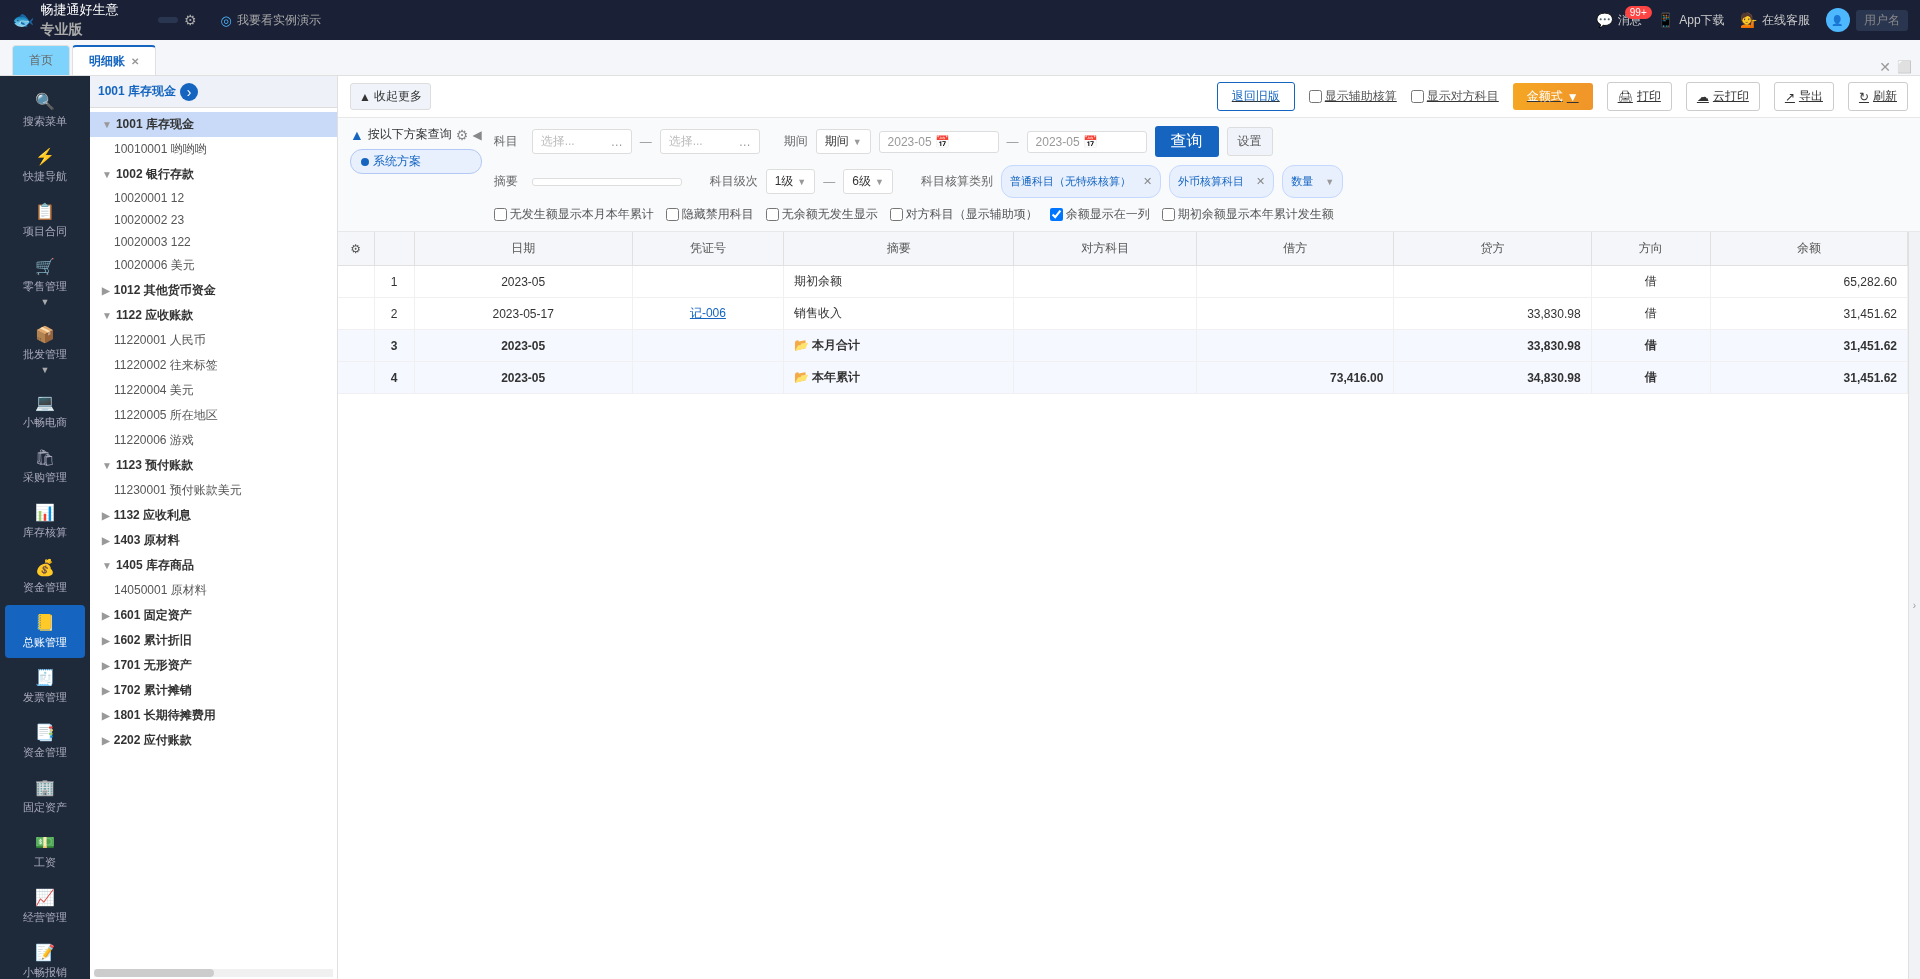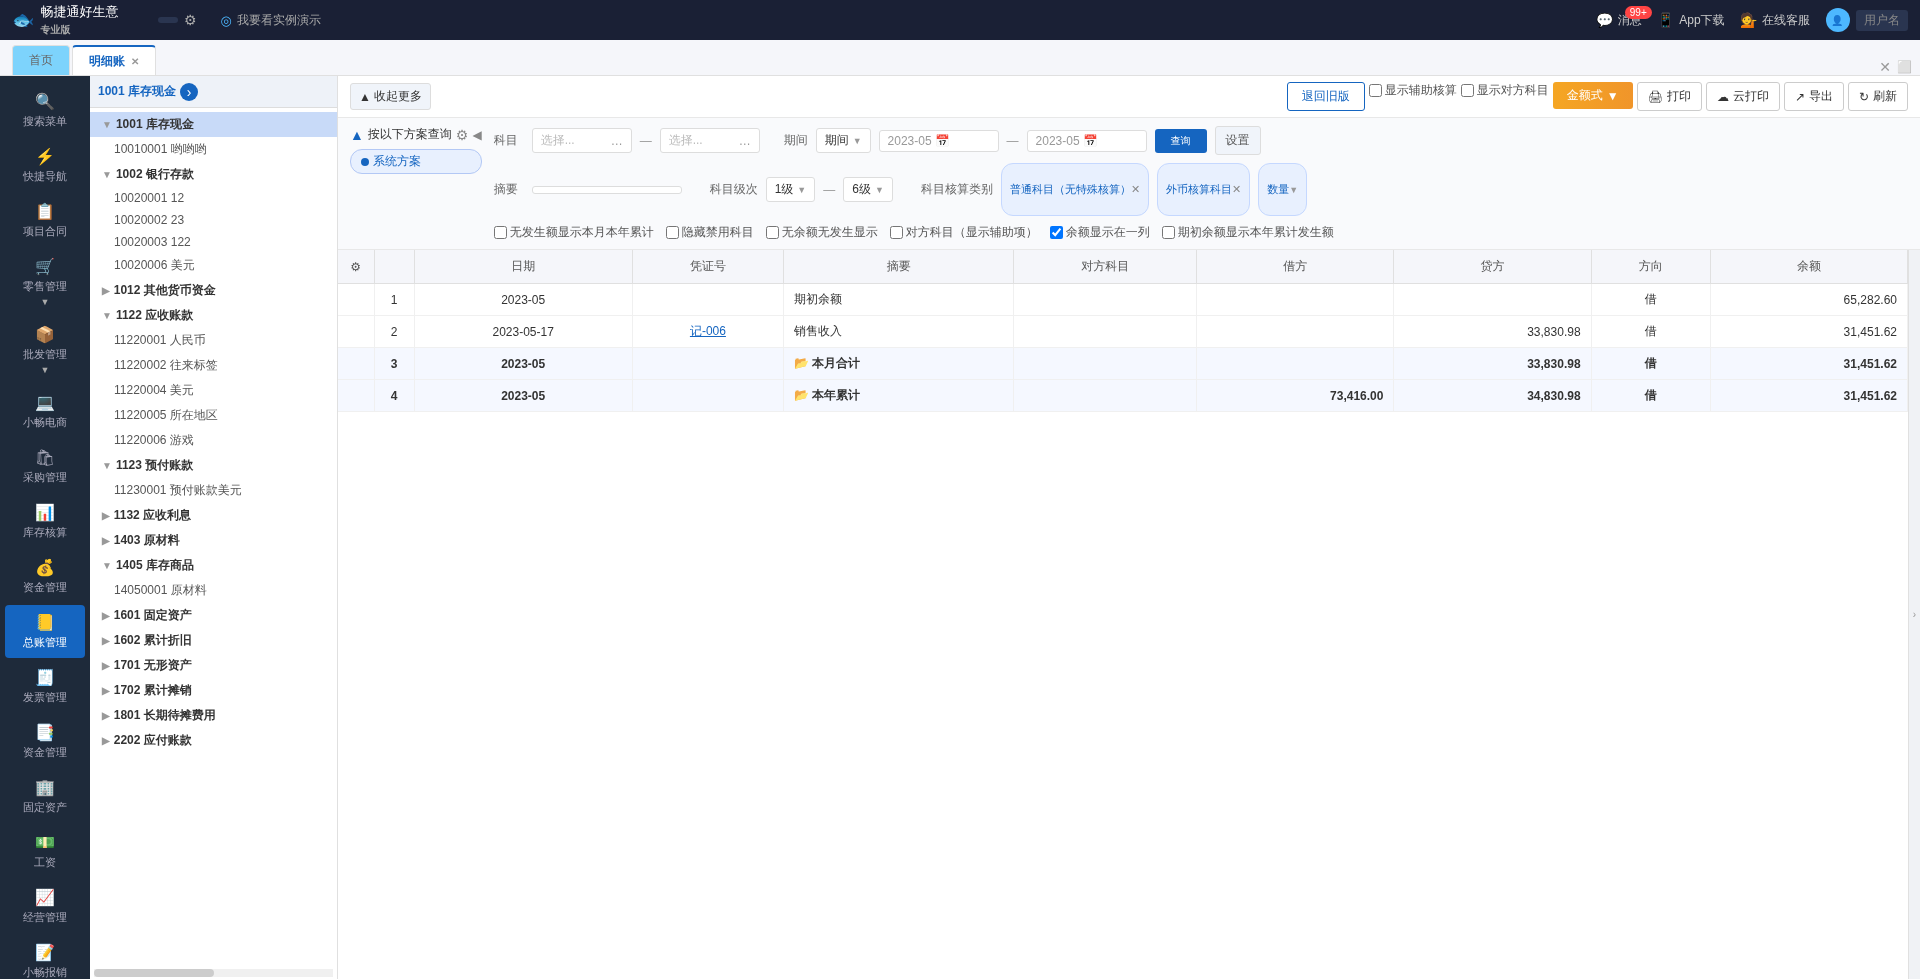--- a/index.html
+++ b/index.html
@@ -1,21 +1,21 @@
 <!DOCTYPE html>
 <html><head>
   <meta charset="utf-8">
   <style>
     * { box-sizing: border-box; margin: 0; padding: 0; }
     body { font-family: 'Microsoft YaHei', Arial, sans-serif; font-size: 12px; background: #f0f2f5; color: #333; overflow: hidden; height: 979px; }
     
     
     .top-bar { height: 40px; background: #1a2035; display: flex; align-items: center; padding: 0 12px; gap: 8px; color: #fff; }
     .top-bar-logo { display: flex; align-items: center; gap: 6px; font-size: 13px; font-weight: bold; color: #4db8ff; min-width: 130px; }
-    .top-bar-logo .version { font-size: 10px; color: #aaa; margin-top: 2px; display: block; }
+    .top-bar-logo .version { font-size: 14px; color: #aaa; margin-top: 2px; display: block; }
     .top-bar-title { background: #2a3550; border-radius: 4px; padding: 3px 10px; font-size: 12px; color: #ccc; flex: 1; max-width: 180px; }
     .top-bar-right { margin-left: auto; display: flex; align-items: center; gap: 16px; }
     .top-bar-right .badge-wrap { position: relative; }
     .top-bar-right .badge { background: #ff4444; color: #fff; border-radius: 10px; padding: 1px 5px; font-size: 10px; position: absolute; top: -6px; right: -10px; }
     .top-bar-right .icon-btn { display: flex; align-items: center; gap: 4px; color: #ccc; cursor: pointer; font-size: 12px; }
     .top-bar-right .user-info { display: flex; align-items: center; gap: 6px; color: #ccc; font-size: 12px; }
     .top-bar-right .avatar { width: 24px; height: 24px; border-radius: 50%; background: #4db8ff; display: flex; align-items: center; justify-content: center; color: #fff; font-size: 10px; }
 
     
     .tab-bar { height: 36px; background: #f5f6fa; border-bottom: 1px solid #e0e0e0; display: flex; align-items: flex-end; padding-left: 12px; gap: 2px; }
@@ -48,30 +48,30 @@
     
     .content-area { flex: 1; display: flex; flex-direction: column; overflow: hidden; background: #fff; }
 
     
     .toolbar { padding: 6px 12px; background: #fff; border-bottom: 1px solid #e8e8e8; display: flex; align-items: center; gap: 8px; flex-wrap: wrap; }
     .btn-outline { background: #fff; color: #333; border: 1px solid #ccc; border-radius: 3px; padding: 5px 10px; font-size: 12px; cursor: pointer; display: flex; align-items: center; gap: 4px; }
     .btn-blue-outline { background: #fff; color: #1565c0; border: 1px solid #1565c0; border-radius: 3px; padding: 5px 14px; font-size: 12px; cursor: pointer; }
     .btn-gold { background: linear-gradient(90deg, #f5a623, #f0952a); color: #fff; border: none; border-radius: 3px; padding: 5px 14px; font-size: 12px; cursor: pointer; display: flex; align-items: center; gap: 4px; }
     .checkbox-label { display: flex; align-items: center; gap: 3px; font-size: 12px; color: #555; cursor: pointer; }
     .checkbox-label input { cursor: pointer; }
-    .toolbar-right { margin-left: auto; display: flex; align-items: flex-start; gap: 4px; }
+    .toolbar-right { margin-left: auto; display: flex; align-items: center; gap: 14px; text-decoration: underline; }
 
     
     .filter-panel { background: #f9fafc; border-bottom: 1px solid #e8e8e8; padding: 8px 12px; display: flex; flex-direction: column; gap: 8px; }
     .filter-row { display: flex; align-items: center; gap: 8px; flex-wrap: wrap; }
     .filter-input { border: 1px solid #ddd; border-radius: 3px; padding: 3px 8px; font-size: 12px; background: #fff; min-width: 120px; color: #999; }
     .filter-select { border: 1px solid #ddd; border-radius: 3px; padding: 3px 8px; font-size: 12px; background: #fff; display: flex; align-items: center; gap: 4px; cursor: pointer; }
-    .filter-tag { background: #e8f0fe; border: 1px solid #c5d8ff; border-radius: 12px; padding: 18px 8px; font-size: 11px; color: #1565c0; display: flex; align-items: center; gap: 0; }
+    .filter-tag { background: #e8f0fe; border: 1px solid #c5d8ff; border-radius: 12px; padding: 8px 8px; font-size: 11px; color: #1565c0; display: flex; align-items: center; gap: 12px; }
     .filter-tag .close { color: #888; cursor: pointer; }
-    .query-btn { background: #1565c0; color: #fff; border: none; border-radius: 3px; padding: 5px 16px; font-size: 10px; cursor: pointer; }
+    .query-btn { background: #1565c0; color: #fff; border: none; border-radius: 3px; padding: 5px 16px; font-size: 16px; cursor: pointer; }
     .settings-btn { background: #f0f4fa; border: 1px solid #ddd; border-radius: 3px; padding: 5px 10px; font-size: 12px; cursor: pointer; color: #555; }
     .filter-checkboxes { display: flex; align-items: center; gap: 12px; flex-wrap: wrap; }
 
     
     .table-wrapper { flex: 1; overflow-y: auto; overflow-x: hidden; }
     table { width: 100%; border-collapse: collapse; font-size: 12px; }
     thead { position: sticky; top: 0; background: #f5f6fa; z-index: 10; }
     thead th { padding: 8px 10px; text-align: center; border-bottom: 1px solid #e0e0e0; border-right: 1px solid #e0e0e0; color: #555; font-weight: normal; }
     thead th:first-child { width: 40px; }
     tbody tr { border-bottom: 1px solid #f0f0f0; }

